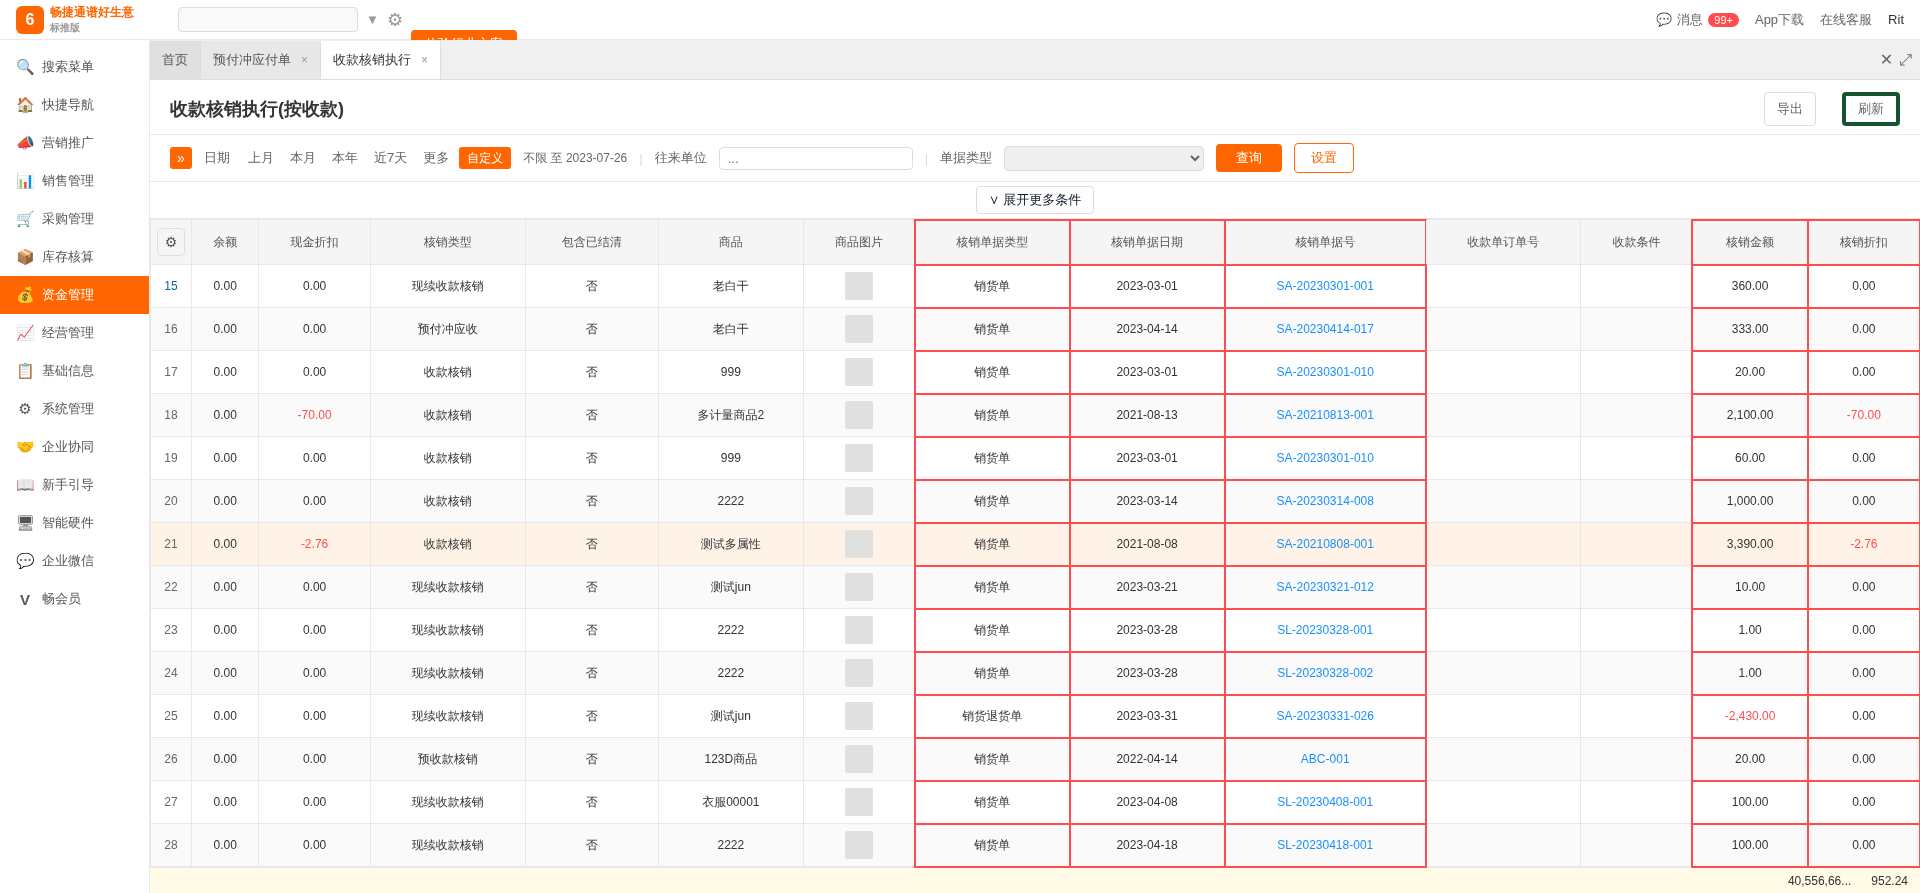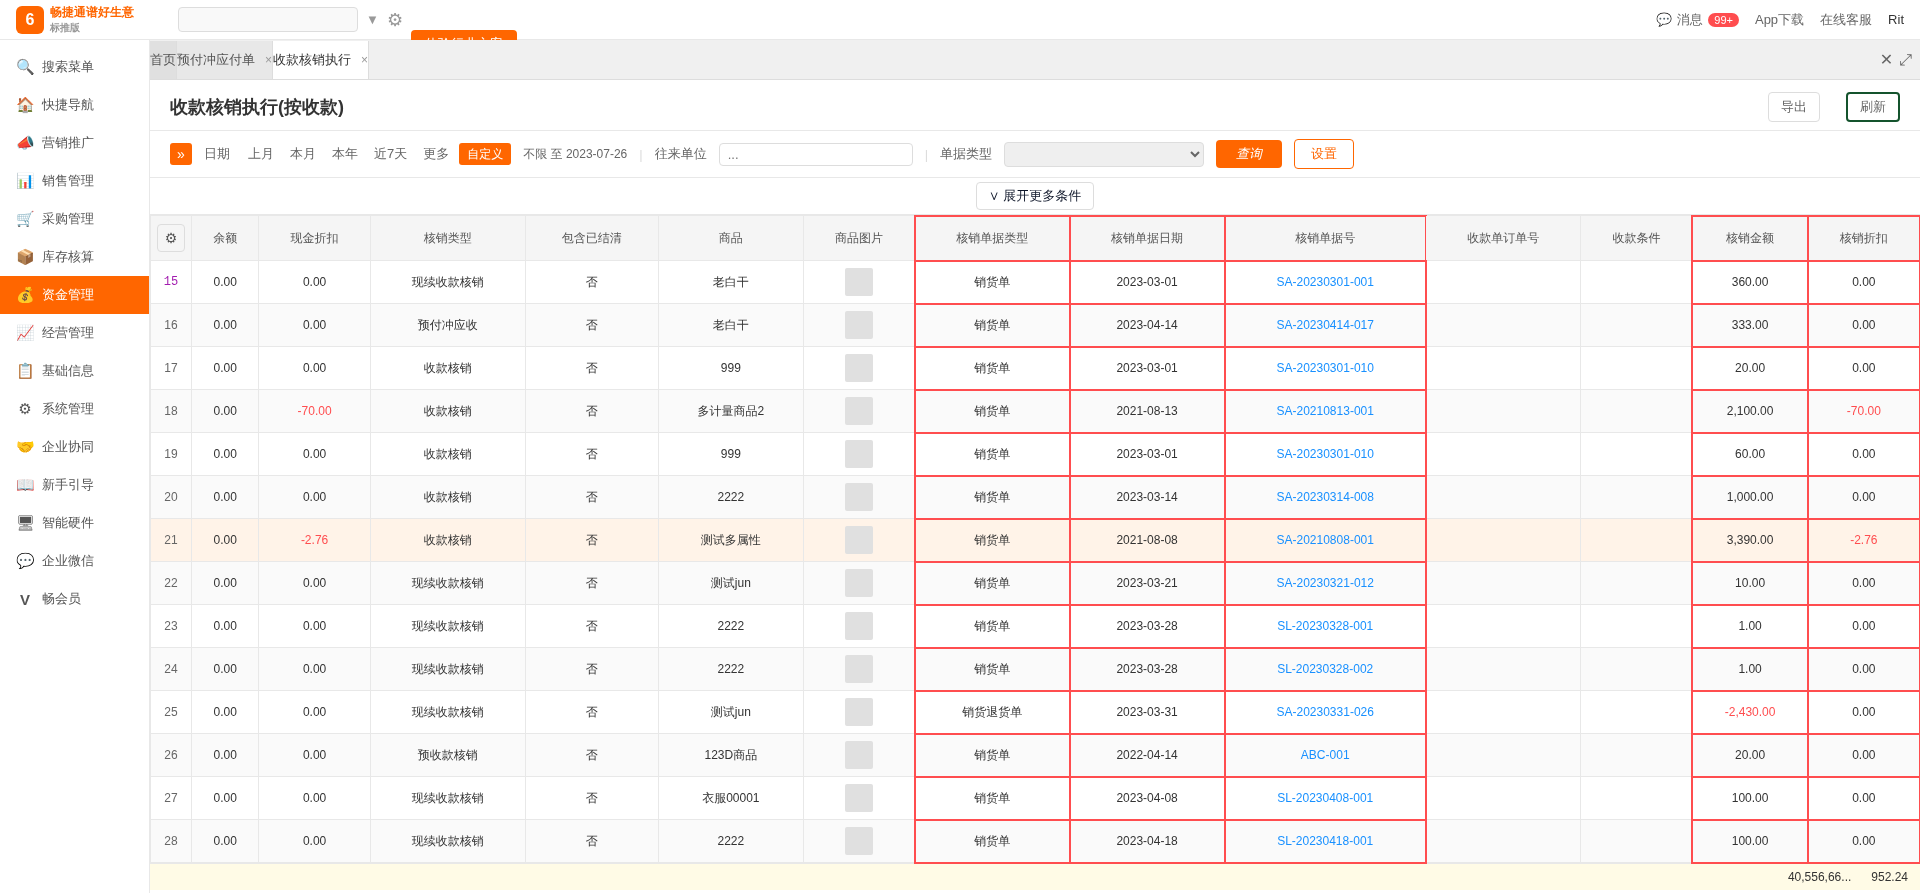--- a/index.html
+++ b/index.html
@@ -22,49 +22,49 @@
     .sidebar { width: 150px; background: #fff; border-right: 1px solid #e8e8e8; display: flex; flex-direction: column; padding: 8px 0; flex-shrink: 0; }
     .sidebar-item { display: flex; align-items: center; gap: 8px; padding: 10px 16px; cursor: pointer; color: #555; font-size: 13px; }
     .sidebar-item.active { background: #ff6600; color: white; }
     .sidebar-item .s-icon { font-size: 15px; width: 18px; text-align: center; }
 
     
     .content-area { flex: 1; display: flex; flex-direction: column; overflow: hidden; }
 
     
     .tab-bar { height: 40px; background: #f0f0f0; display: flex; align-items: center; border-bottom: 1px solid #ddd; padding-left: 0; }
-    .tab-item { height: 38px; display: flex; align-items: center; padding: 0 0; gap: 6px; cursor: pointer; font-size: 13px; color: #555; border-right: 1px solid #ddd; background: #e8e8e8; }
+    .tab-item { height: 38px; display: flex; align-items: center; padding: 0 12px; gap: 6px; cursor: pointer; font-size: 13px; color: #555; border-right: 1px solid #ddd; background: #e8e8e8; }
     .tab-item.home { background: #e0e0e0; }
     .tab-item.active { background: white; color: #333; }
     .tab-item .tab-close { font-size: 12px; color: #999; margin-left: 4px; cursor: pointer; }
     .tab-spacer { flex: 1; }
     .tab-actions { display: flex; align-items: center; padding: 0 8px; gap: 6px; }
     .tab-actions span { cursor: pointer; font-size: 16px; color: #666; }
 
     
     .page-content { flex: 1; overflow: hidden; background: #f5f5f5; display: flex; flex-direction: column; }
 
     
     .page-header { background: white; padding: 12px 20px 8px; border-bottom: 1px solid #e8e8e8; display: flex; align-items: center; justify-content: space-between; }
     .page-title { font-size: 18px; font-weight: bold; color: #333; }
     .page-header-actions { display: flex; gap: 26px; }
     .btn-export { border: 1px solid #ddd; background: white; color: #666; padding: 4px 12px; border-radius: 4px; cursor: pointer; font-size: 13px; }
-    .btn-refresh { border: 2px solid #14532d; background: white; color: #666; padding: 4px 12px; border-radius: 4px; cursor: pointer; font-size: 13px; }
+    .btn-refresh { border: 4px solid #14532d; background: white; color: #666; padding: 4px 12px; border-radius: 4px; cursor: pointer; font-size: 13px; }
 
     
     .filter-bar { background: white; padding: 8px 20px; border-bottom: 1px solid #e8e8e8; display: flex; align-items: center; gap: 12px; flex-wrap: wrap; }
     .filter-expand-btn { background: #ff6600; color: white; border: none; width: 22px; height: 22px; border-radius: 3px; cursor: pointer; font-size: 14px; display: flex; align-items: center; justify-content: center; }
     .filter-label { color: #666; font-size: 13px; }
     .filter-date-btns { display: flex; gap: 4px; }
     .filter-date-btn { border: none; background: none; padding: 2px 6px; cursor: pointer; color: #666; font-size: 13px; }
     .filter-date-custom { background: #ff6600; color: white; border: none; padding: 2px 8px; border-radius: 3px; cursor: pointer; font-size: 12px; }
     .filter-divider { color: #ddd; }
     .filter-select { border: 1px solid #ddd; border-radius: 4px; padding: 3px 8px; font-size: 13px; color: #666; min-width: 160px; }
     .filter-select-wide { border: 1px solid #ddd; border-radius: 4px; padding: 3px 8px; font-size: 13px; color: #666; min-width: 200px; }
-    .btn-query { background: #ff6600; color: white; border: none; padding: 5px 20px; border-radius: 4px; cursor: pointer; font-size: 13px; font-style: italic; }
+    .btn-query { background: #ff6600; color: white; border: none; padding: 5px 20px; border-radius: 4px; cursor: pointer; font-size: 13px; }
     .btn-settings { border: 1px solid #ff6600; color: #ff6600; background: white; padding: 5px 16px; border-radius: 4px; cursor: pointer; font-size: 13px; }
     .filter-more-btn { background: none; border: 1px solid #ddd; padding: 4px 12px; border-radius: 4px; color: #0f172a; cursor: pointer; font-size: 13px; display: flex; align-items: center; gap: 4px; margin: 0 auto; }
 
     
     .table-wrapper { flex: 1; overflow: auto; background: white; margin: 0; }
     table { width: 100%; border-collapse: collapse; font-size: 12px; }
     thead tr { background: #f5f5f5; }
     th { padding: 8px 6px; text-align: center; border: 1px solid #e8e8e8; color: #555; font-weight: normal; white-space: nowrap; position: sticky; top: 0; background: #f5f5f5; z-index: 2; }
     td { padding: 7px 6px; text-align: center; border: 1px solid #e8e8e8; color: #333; white-space: nowrap; }
     tr:nth-child(even) { background: #fafafa; }
@@ -250,21 +250,21 @@
               <th style="outline:2px solid #ff4d4f;outline-offset:-1px;">核销单据日期</th>
               <th style="outline:2px solid #ff4d4f;outline-offset:-1px;">核销单据号</th>
               <th>收款单订单号</th>
               <th>收款条件</th>
               <th style="outline:2px solid #ff4d4f;outline-offset:-1px;">核销金额</th>
               <th style="outline:2px solid #ff4d4f;outline-offset:-1px;">核销折扣</th>
             </tr>
           </thead>
           <tbody id="table-body">
           <tr>
-    <td style="color:#a21caf;font-family:Liberation Mono, monospace;">15</td>
+    <td style="color:#0369a1;">15</td>
     <td>0.00</td>
     <td>0.00</td>
     <td>现续收款核销</td>
     <td>否</td>
     <td>老白干</td>
     <td><div style="width:28px;height:28px;background:#e0e0e0;border-radius:2px;display:inline-block;vertical-align:middle;"></div></td>
     <td style="outline:2px solid #ff4d4f;outline-offset:-1px;">销货单</td>
     <td style="outline:2px solid #ff4d4f;outline-offset:-1px;">2023-03-01</td>
     <td style="outline:2px solid #ff4d4f;outline-offset:-1px;"><a class="text-link">SA-20230301-001</a></td>
     <td></td>

